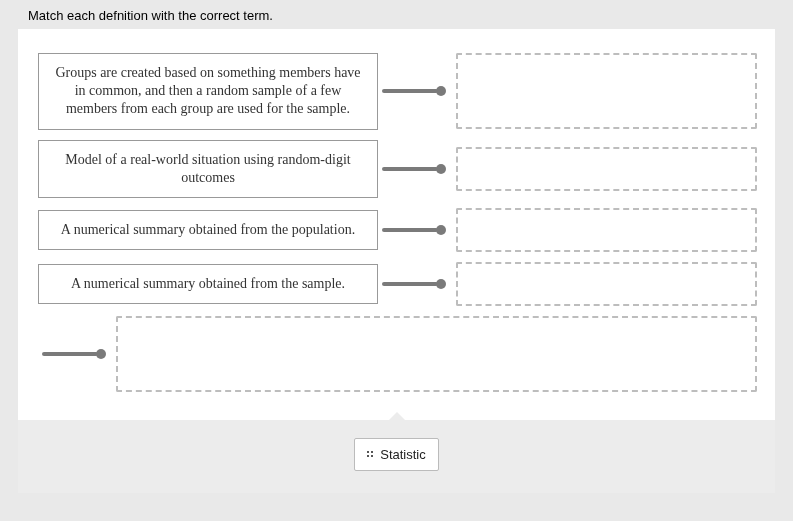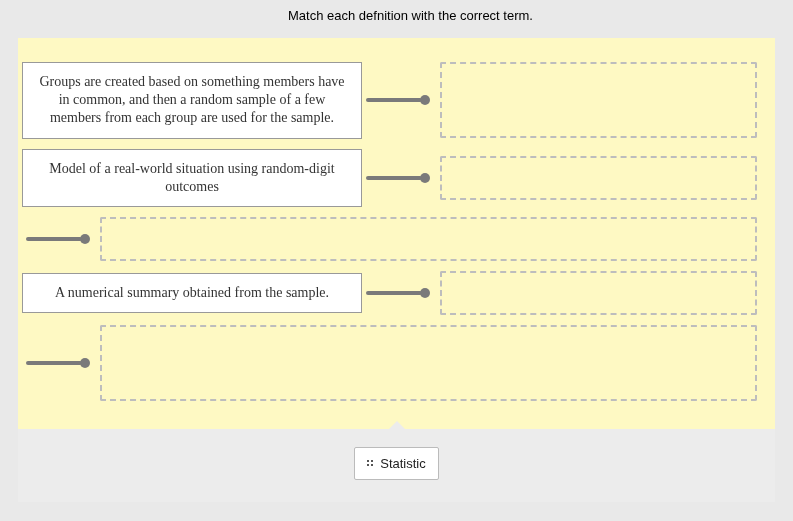--- a/index.html
+++ b/index.html
@@ -4,29 +4,28 @@
 <style>
   * { box-sizing: border-box; }
   body {
     margin: 0;
     padding: 0;
     background: #e9e9e9;
     font-family: Arial, Helvetica, sans-serif;
     color: #222;
   }
   .stage {
-    background: #fef9c3;
+    background: #ffffff;
     margin: 0 18px;
-    padding: 14px 18px 0 4px;
+    padding: 14px 18px 0 20px;
   }
   .instruction {
     font-size: 13px;
-    margin: 8px 0 15px 28px;
+    margin: 8px 0 6px 28px;
     color: #000;
-    text-align: center;
   }
   .rows {
     padding: 10px 0 18px 0;
   }
   .row {
     display: flex;
     align-items: center;
     margin-bottom: 10px;
   }
   .defbox {
@@ -126,20 +125,21 @@
       </div>
       <div class="row">
         <div class="defbox">Model of a real-world situation using random-digit outcomes</div>
         <div class="connector">
           <div class="line"></div>
           <div class="dot"></div>
         </div>
         <div class="dropzone"></div>
       </div>
       <div class="row">
+        <div class="defbox">A numerical summary obtained from the population.</div>
         <div class="connector">
           <div class="line"></div>
           <div class="dot"></div>
         </div>
         <div class="dropzone"></div>
       </div>
       <div class="row">
         <div class="defbox">A numerical summary obtained from the sample.</div>
         <div class="connector">
           <div class="line"></div>

